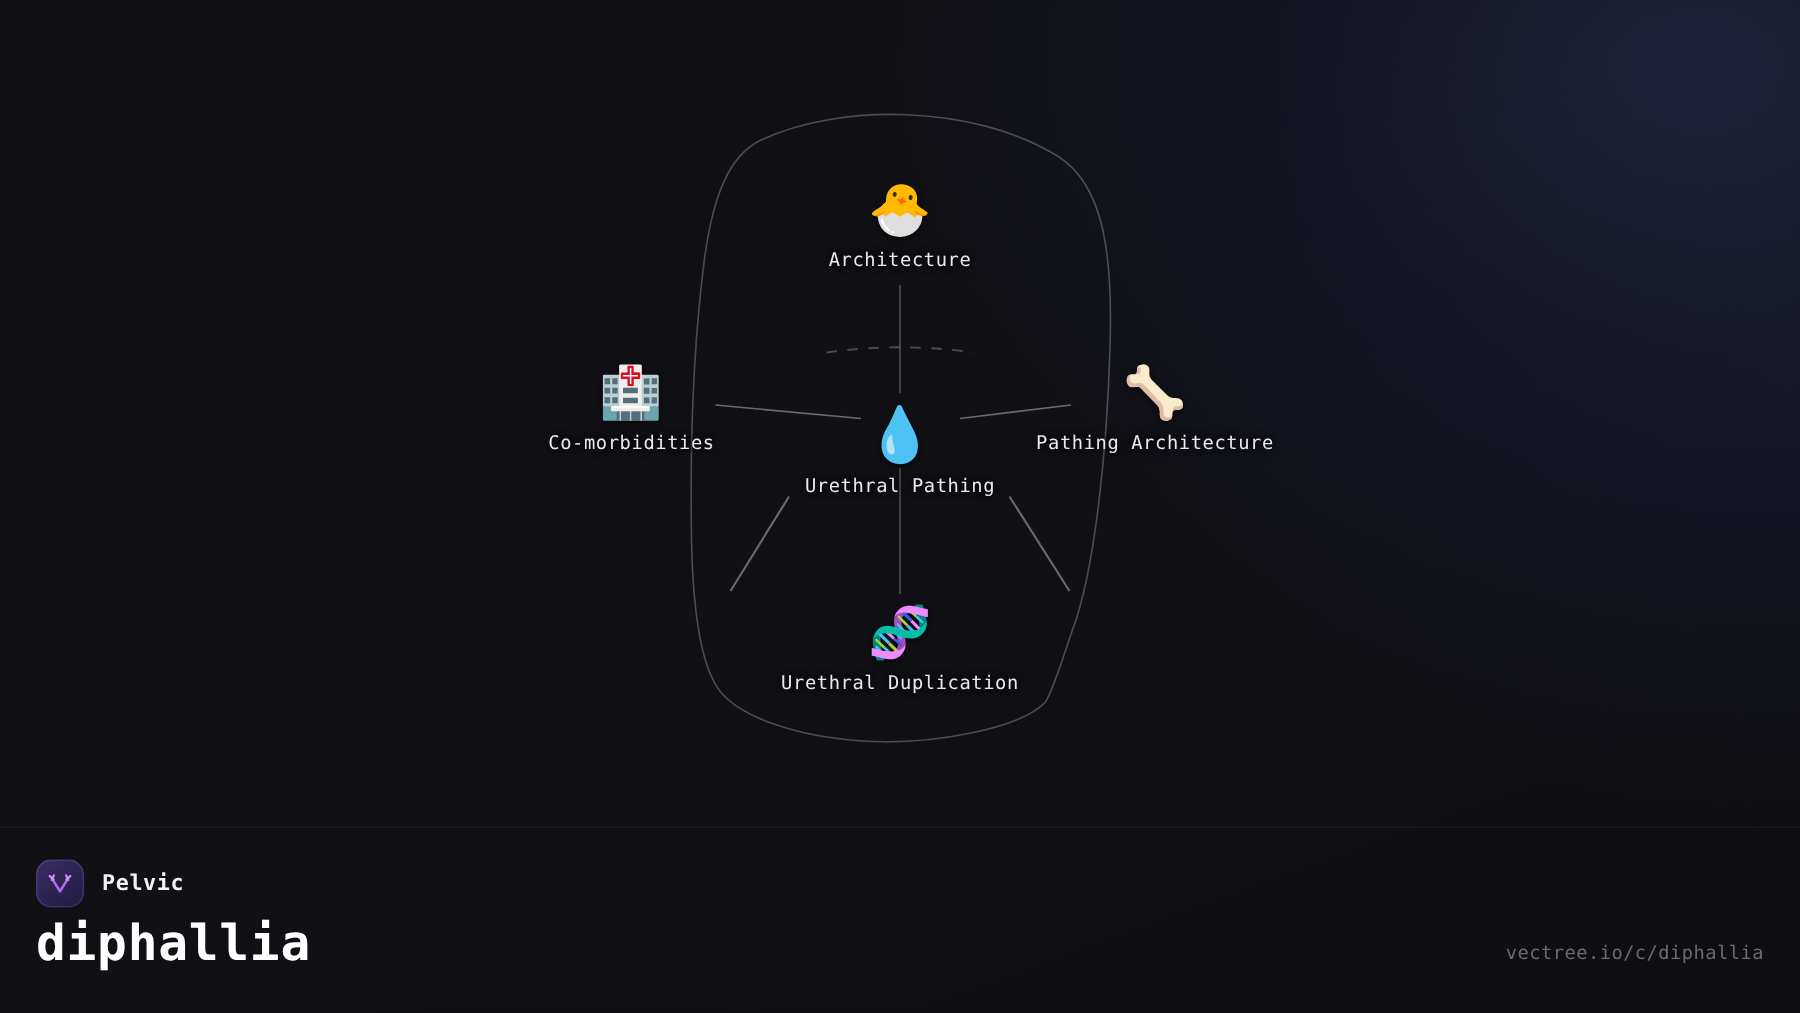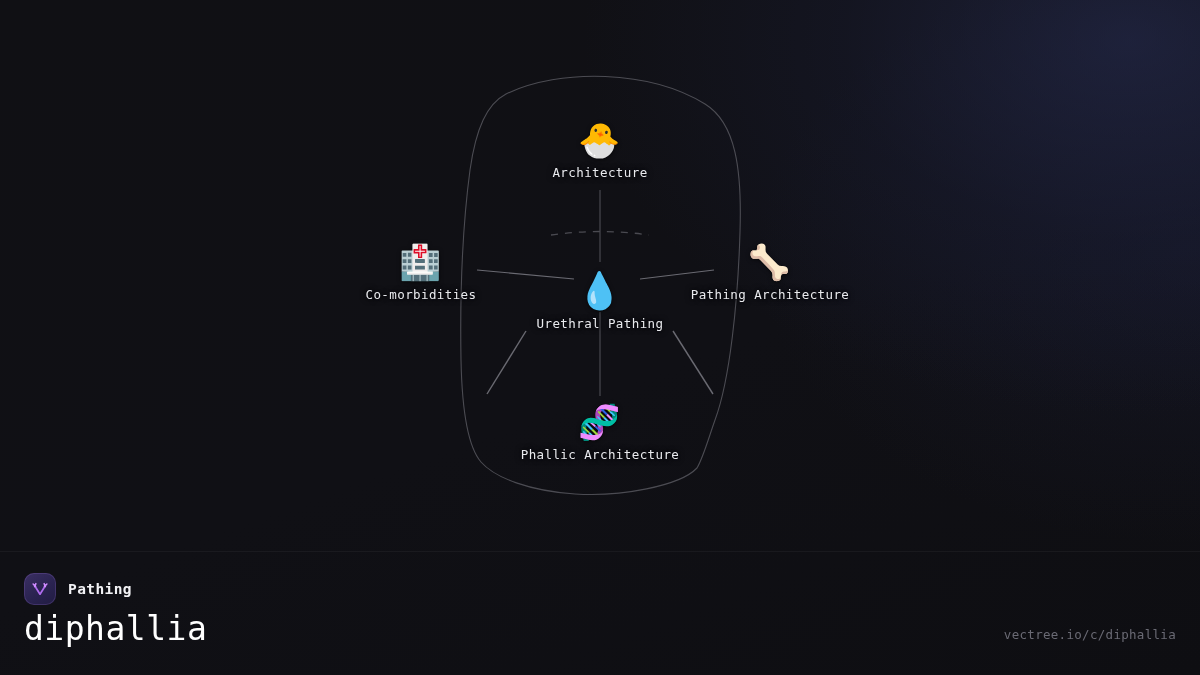--- a/index.html
+++ b/index.html
@@ -88,21 +88,21 @@
     font-size: 14.5px;
     font-weight: bold;
     color: #f2f2f5;
     letter-spacing: 0.4px;
   }
   #page-title {
     position: absolute;
     left: 24px;
     top: 57px;
     font-size: 33px;
-    font-weight: normal;
+    font-weight: bold;
     color: #ffffff;
     letter-spacing: 0.5px;
   }
   #footer-url {
     position: absolute;
     right: 24px;
     bottom: 33px;
     font-size: 12.5px;
     color: #6a6a74;
     letter-spacing: 0.3px;
@@ -154,36 +154,36 @@
     <span class="node-label">Pathing Architecture</span>
   </div>
 
   <div class="node center" style="left:600px; top:301px;">
     <span class="node-emoji">💧</span>
     <span class="node-label">Urethral Pathing</span>
   </div>
 
   <div class="node" style="left:600px; top:432px;">
     <span class="node-emoji">🧬</span>
-    <span class="node-label">Phallic Architecture</span>
+    <span class="node-label">Urethral Duplication</span>
   </div>
 
   <div id="footer">
 
     <div id="brand-row">
       <div id="brand-logo">
         <svg width="20" height="20" viewBox="0 0 20 20" aria-hidden="true">
           <path d="M4.4 6.2 L10 15.2 L15.6 6.2" fill="none" stroke="#b06cf0" stroke-width="1.7" stroke-linecap="round" stroke-linejoin="round"></path>
           <path d="M3.1 5.0 L5.6 7.3" fill="none" stroke="#d08cff" stroke-width="1.5" stroke-linecap="round"></path>
           <path d="M5.9 4.6 L4.6 7.6" fill="none" stroke="#d08cff" stroke-width="1.5" stroke-linecap="round"></path>
           <path d="M16.9 5.0 L14.4 7.3" fill="none" stroke="#d08cff" stroke-width="1.5" stroke-linecap="round"></path>
           <path d="M14.1 4.6 L15.4 7.6" fill="none" stroke="#d08cff" stroke-width="1.5" stroke-linecap="round"></path>
         </svg>
       </div>
-      <span id="brand-name">Pathing</span>
+      <span id="brand-name">Pelvic</span>
     </div>
 
     <div id="page-title">diphallia</div>
 
     <div id="footer-url">vectree.io/c/diphallia</div>
   </div>
 
 </div>
 
 </body></html>

